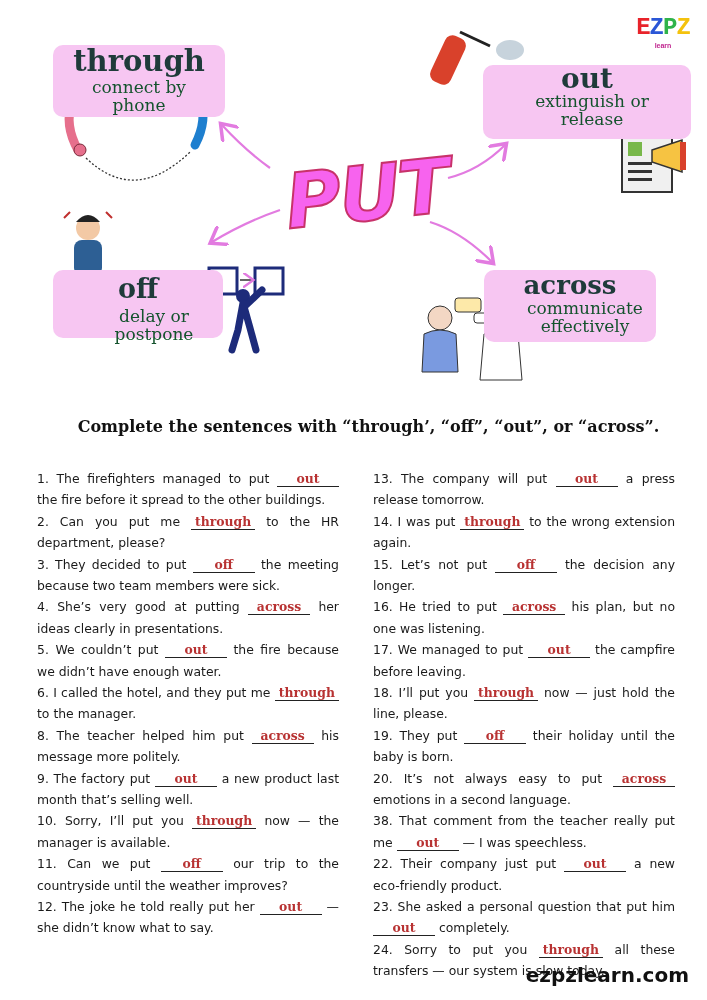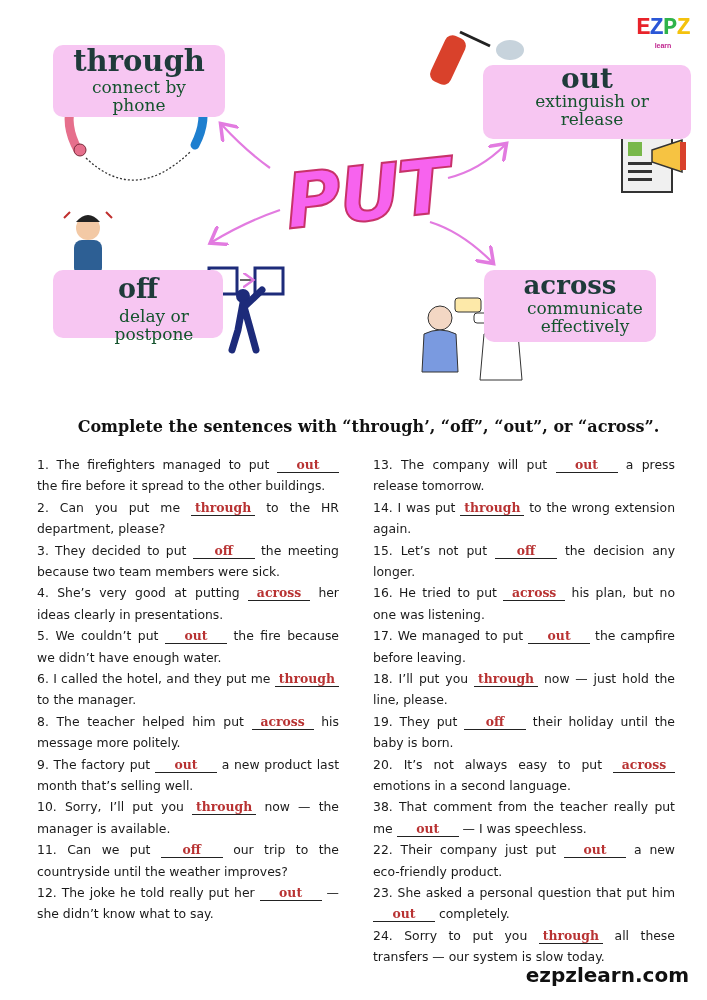--- a/index.html
+++ b/index.html
@@ -47,21 +47,21 @@
   }
   .logo .letters { font-family: Liberation Mono, monospace; font-weight: bold; font-size: 24px; line-height: 28px; letter-spacing: -1px; }
   .logo .l1 { color: #e8232a; } .logo .l2 { color: #2a56d6; } .logo .l3 { color: #2fb34a; } .logo .l4 { color: #f4c20d; }
   .logo .sub { font-size: 7px; font-weight: bold; color: #c0268f; line-height: 8px; }
 
   .instruction {
     position: absolute; left: 15px; top: 417px; width: 707px; text-align: center;
     font-family: "DejaVu Serif", serif; font-weight: bold; font-size: 16px; color: #111;
   }
 
-  .col { position: absolute; top: 454px; width: 302px; }
+  .col { position: absolute; top: 468px; width: 302px; }
   .col-left { left: 37px; }
   .col-right { left: 373px; }
 
   .q {
     font-family: "DejaVu Sans", sans-serif; font-size: 12.4px; line-height: 21.4px;
     color: #1a1a1a; text-align: justify; height: 42.8px; overflow: hidden;
   }
   .blank {
     display: inline-block; border-bottom: 1px solid #222; text-align: center;
     font-family: "DejaVu Serif", serif; font-weight: bold; color: #b83232;

